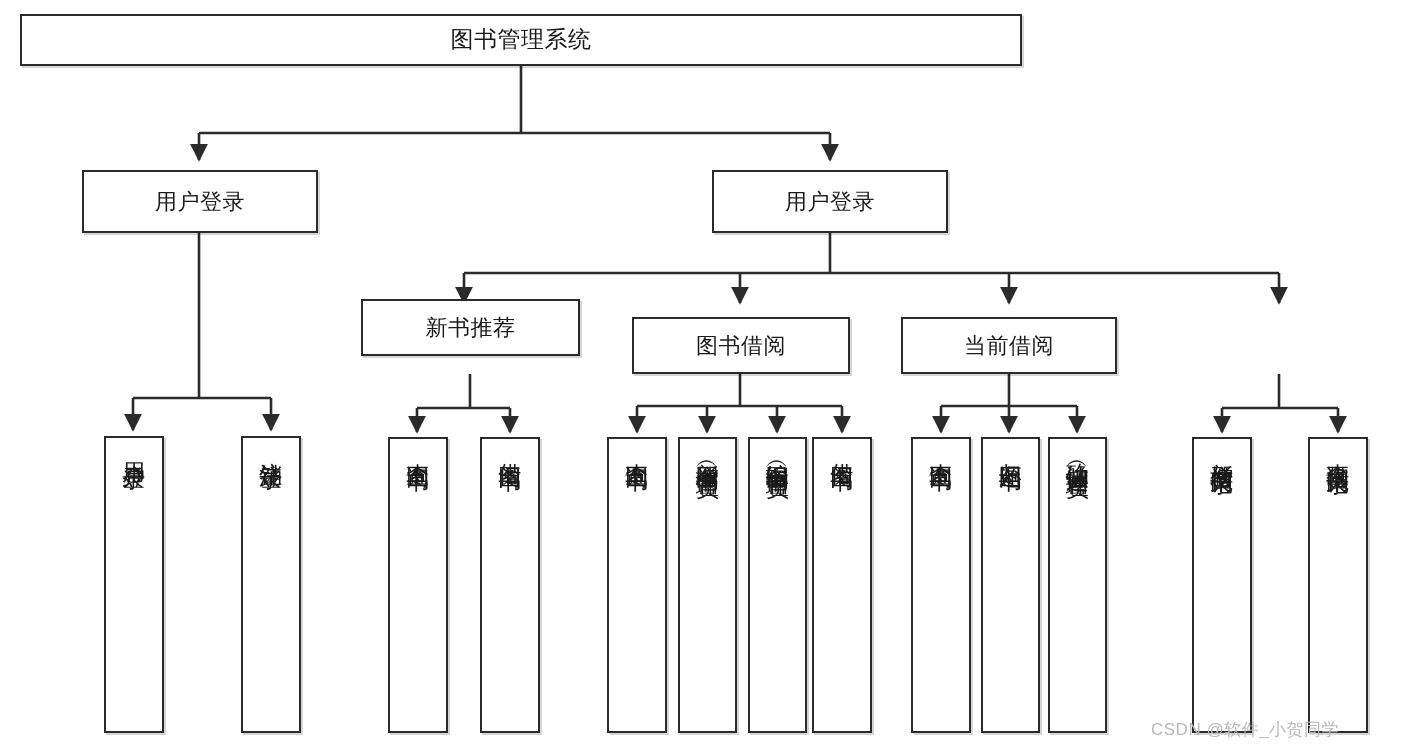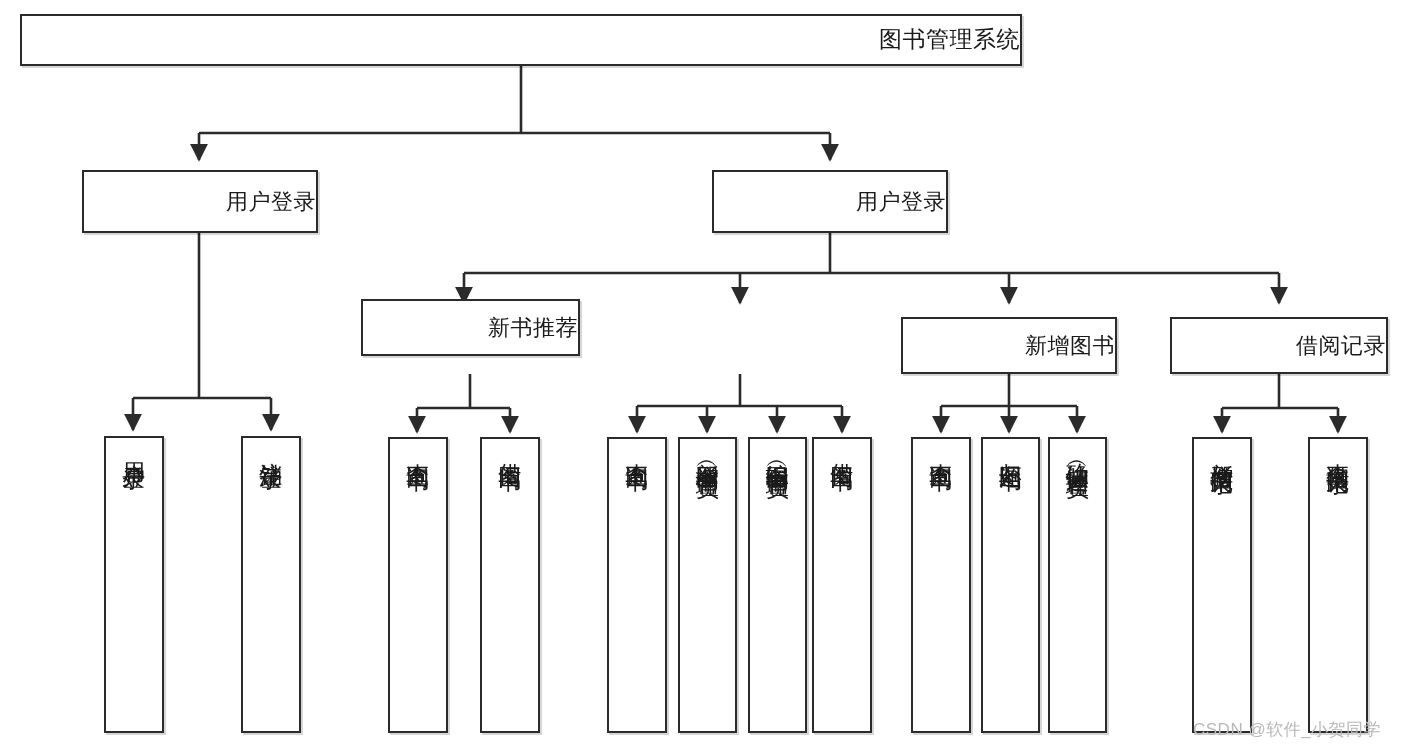--- a/index.html
+++ b/index.html
@@ -26,21 +26,21 @@
     height: 747px;
     pointer-events: none;
   }
   .node {
     position: absolute;
     box-sizing: border-box;
     background: #ffffff;
     border: 2px solid #2b2b2b;
     display: flex;
     align-items: center;
-    justify-content: flex-end;
+    justify-content: center;
     color: #1a1a1a;
   }
   .node.shadowed {
     box-shadow: 2px 2px 0 rgba(0,0,0,0.16);
   }
   .node-label {
     display: block;
     text-align: center;
     line-height: 1.18;
     letter-spacing: 0.5px;
@@ -137,25 +137,25 @@
   <div class="node horiz shadowed" style="left:82px; top:170px; width:236px; height:63px;">
     <span class="node-label">用户登录</span>
   </div>
   <div class="node horiz shadowed" style="left:712px; top:170px; width:236px; height:63px;">
     <span class="node-label">用户登录</span>
   </div>
 
   <div class="node horiz shadowed" style="left:361px; top:299px; width:219px; height:57px;">
     <span class="node-label">新书推荐</span>
   </div>
+  <div class="node horiz shadowed" style="left:632px; top:317px; width:218px; height:57px;">
+    <span class="node-label">图书借阅</span>
+  </div>
   <div class="node horiz shadowed" style="left:901px; top:317px; width:216px; height:57px;">
-    <span class="node-label">新增图书</span>
-  </div>
-  <div class="node horiz shadowed" style="left:1170px; top:317px; width:218px; height:57px;">
-    <span class="node-label">借阅记录</span>
+    <span class="node-label">当前借阅</span>
   </div>
 
   <div class="node vert shadowed" style="left:104px; top:436px; width:60px; height:297px;">
     <span class="node-label">用户登录</span>
   </div>
   <div class="node vert shadowed" style="left:241px; top:436px; width:60px; height:297px;">
     <span class="node-label">注销登录</span>
   </div>
 
   <div class="node vert shadowed" style="left:388px; top:437px; width:60px; height:296px;">
@@ -188,15 +188,15 @@
     <span class="node-label">确认归还（管理员）</span>
   </div>
 
   <div class="node vert shadowed" style="left:1192px; top:437px; width:60px; height:296px;">
     <span class="node-label">新增借阅记录</span>
   </div>
   <div class="node vert shadowed" style="left:1308px; top:437px; width:60px; height:296px;">
     <span class="node-label">查询借阅记录</span>
   </div>
 
-  <div class="watermark" style="left:1193px; top:718px;">CSDN @软件_小贺同学</div>
+  <div class="watermark" style="left:1151px; top:718px;">CSDN @软件_小贺同学</div>
 
 </div>
 
 </body></html>

